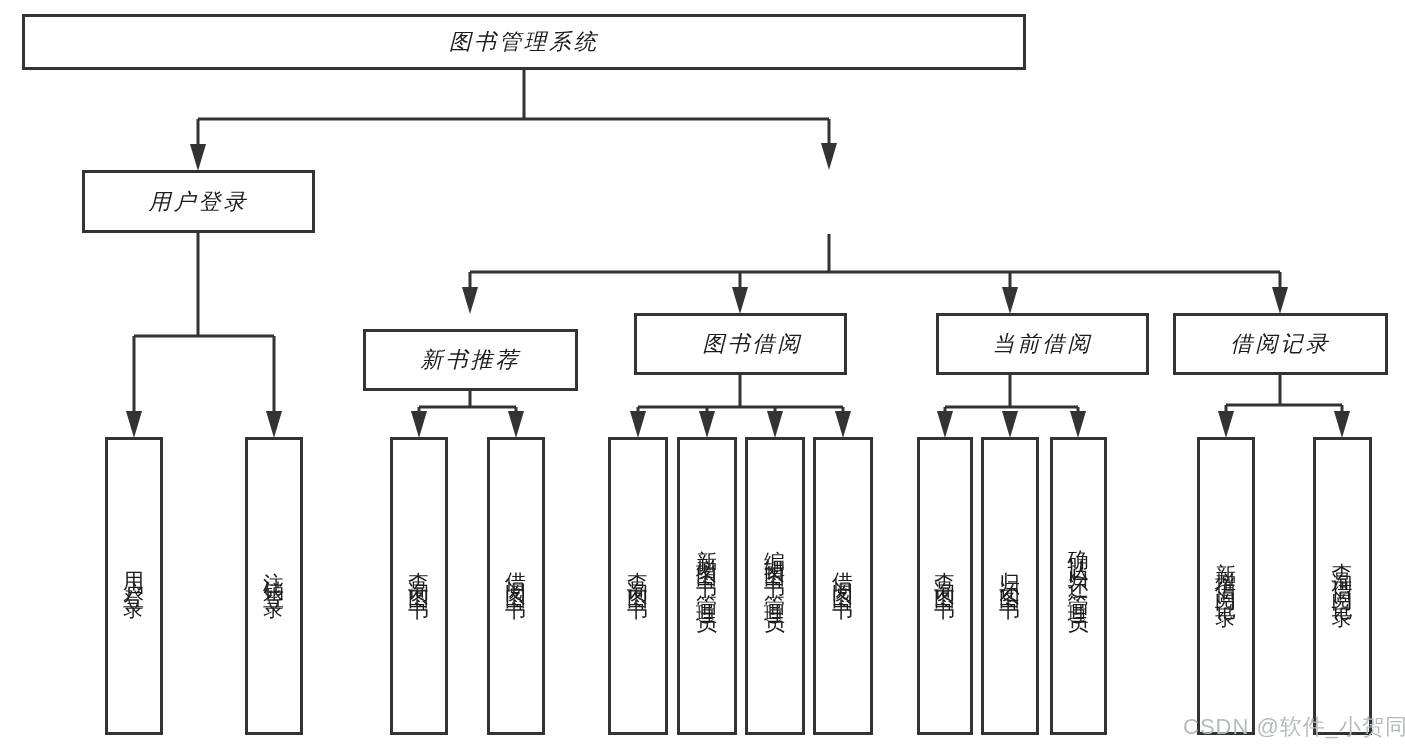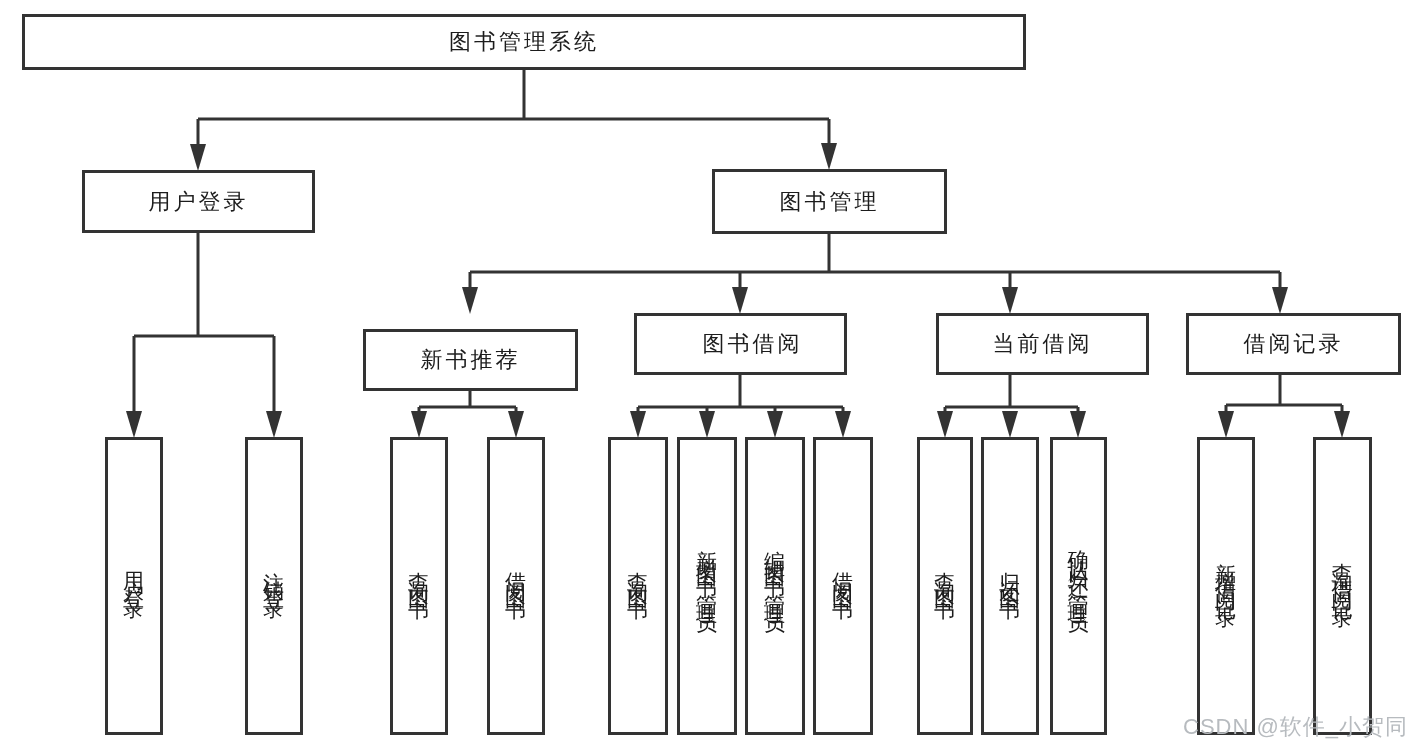--- a/index.html
+++ b/index.html
@@ -27,20 +27,21 @@
     box-sizing: border-box;
     border: 3px solid #333333;
     background: #ffffff;
     display: flex;
     align-items: center;
     justify-content: center;
     font-size: 22px;
     letter-spacing: 3px;
     color: #1c1c1c;
     z-index: 2;
+    font-style: italic;
   }
   .leaf {
     position: absolute;
     box-sizing: border-box;
     border: 3px solid #333333;
     background: #ffffff;
     display: flex;
     align-items: center;
     justify-content: center;
     padding-bottom: 26px;
@@ -125,34 +126,31 @@
     </g>
   </svg>
 
   <div class="node" style="left:22px; top:14px; width:1004px; height:56px;">
     <span>图书管理系统</span>
   </div>
 
   <div class="node" style="left:82px; top:170px; width:233px; height:63px;">
     <span>用户登录</span>
   </div>
-  <div class="node" style="left:712px; top:169px; width:235px; height:65px;">
-    <span>图书管理</span>
-  </div>
 
   <div class="node" style="left:363px; top:329px; width:215px; height:62px;">
     <span>新书推荐</span>
   </div>
   <div class="node" style="left:634px; top:313px; width:213px; height:62px;padding-left:24px;">
     <span>图书借阅</span>
   </div>
   <div class="node" style="left:904px; top:313px; width:213px; height:62px;margin-left:32px;">
     <span>当前借阅</span>
   </div>
-  <div class="node" style="left:1173px; top:313px; width:215px; height:62px;margin-left:13px;">
+  <div class="node" style="left:1173px; top:313px; width:215px; height:62px;">
     <span>借阅记录</span>
   </div>
 
   <div class="leaf" style="left:105px; width:58px;">
     <span>用户登录</span>
   </div>
   <div class="leaf" style="left:245px; width:58px;">
     <span>注销登录</span>
   </div>
 

